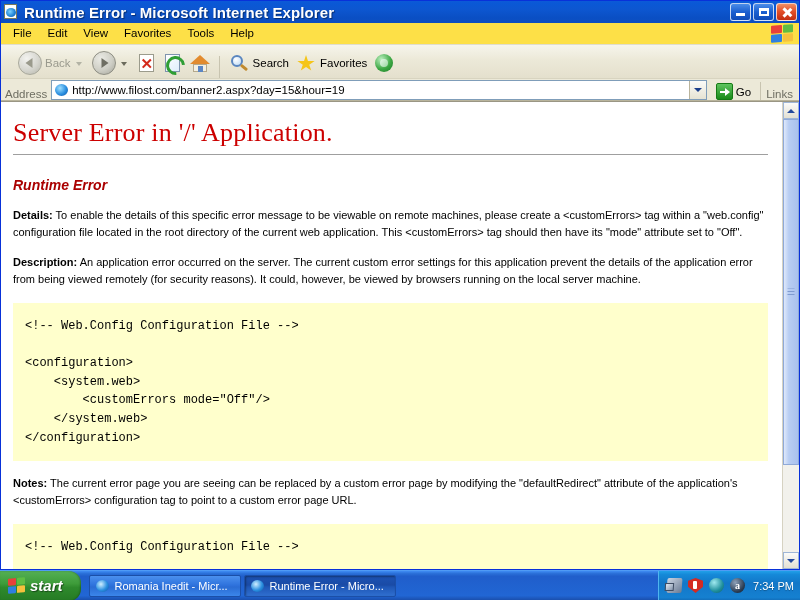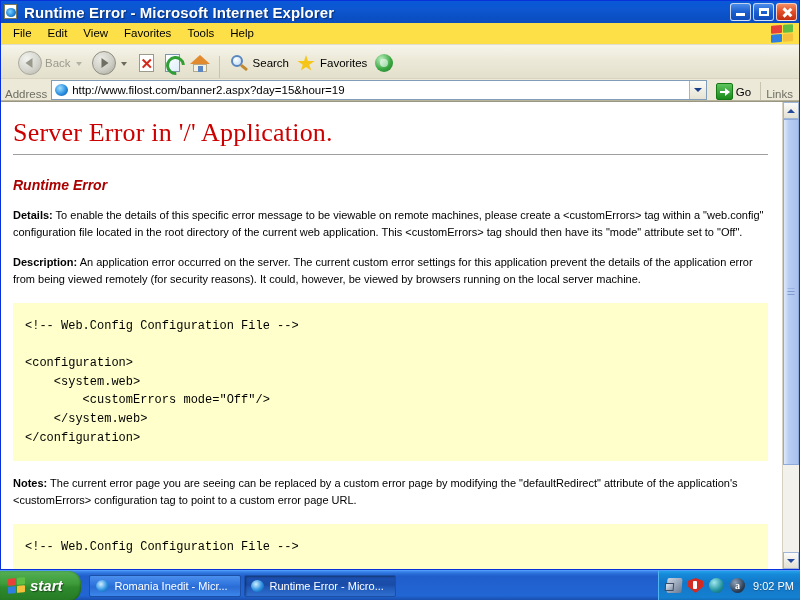--- a/index.html
+++ b/index.html
@@ -787,15 +787,15 @@
     <div class="task-item active">
       <span class="task-ie"></span>
       <span>Runtime Error - Micro...</span>
     </div>
   </div>
   <div class="tray">
     <span class="tray-ic tray-net"></span>
     <span class="tray-ic tray-shield"></span>
     <span class="tray-ic tray-teal"></span>
     <span class="tray-ic tray-a">a</span>
-    <span class="tray-clock">9:02 PM</span>
+    <span class="tray-clock">7:34 PM</span>
   </div>
 </div>
 
 </body></html>

